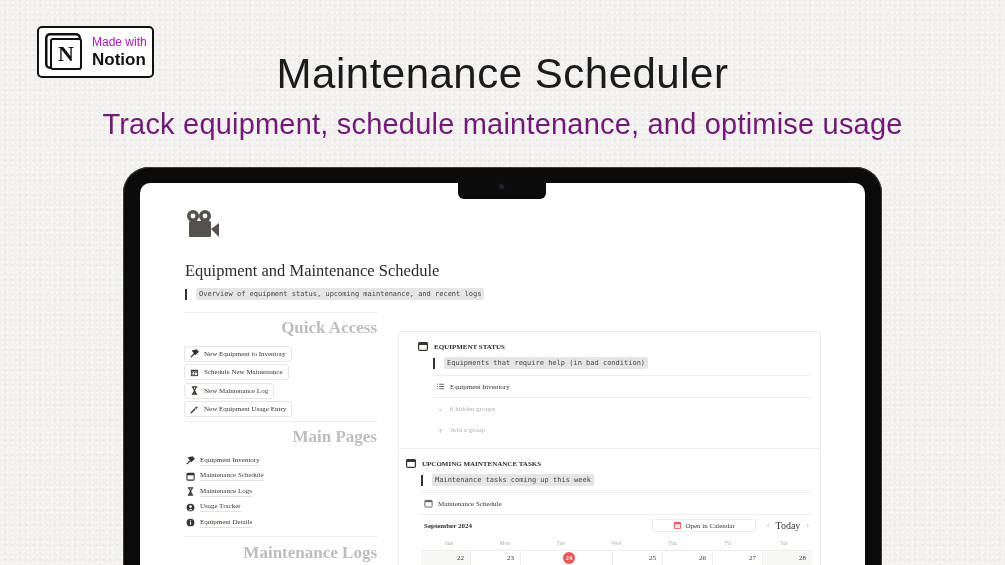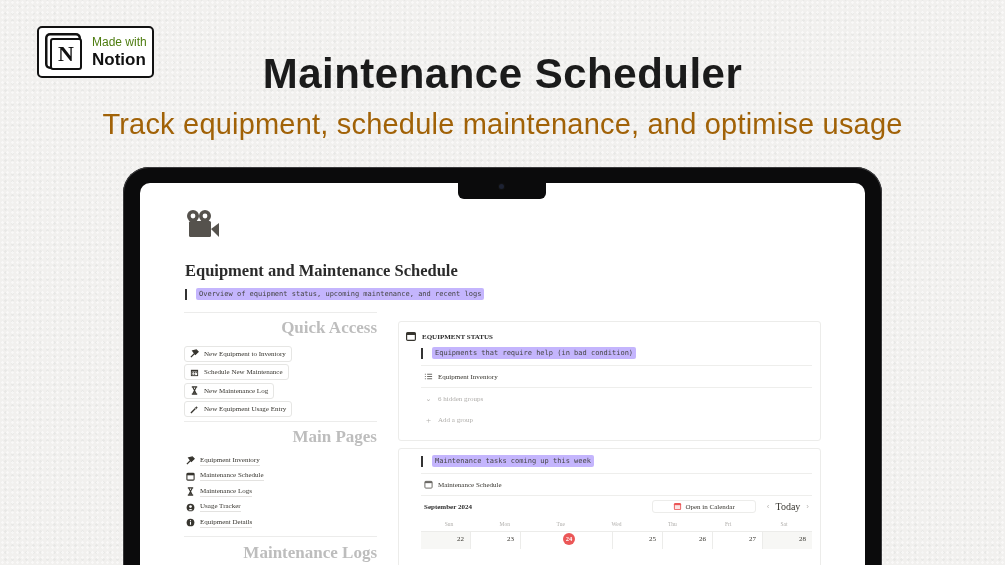--- a/index.html
+++ b/index.html
@@ -20,30 +20,30 @@
     display: flex; align-items: center; padding-left: 9px;
   }
   .badge-logo {
     width: 32px; height: 32px; border: 2.5px solid #111; border-radius: 3px;
     background: #fff; display: flex; align-items: center; justify-content: center;
     font-family: "Liberation Serif", serif; font-weight: bold; font-size: 22px; color: #111;
     box-shadow: -3px -3px 0 -0.5px #fff, -3px -3px 0 2px #111;
     transform: translate(2px, 2px);
   }
   .badge-text { margin-left: 12px; line-height: 1; }
-  .badge-small { font-size: 12px; color: #4d7c0f; display: block; }
+  .badge-small { font-size: 12px; color: #a21caf; display: block; }
   .badge-big { font-size: 17px; font-weight: bold; color: #111; display: block; margin-top: 3px; }
 
   .hero-title {
     position: absolute; left: 0; width: 1005px; top: 50px; text-align: center;
-    font-size: 42px; font-weight: bold; color: #1b1b1b; letter-spacing: 0.5px;
+    font-size: 42px; font-weight: normal; color: #1b1b1b; letter-spacing: 0.5px;
   }
   .hero-sub {
     position: absolute; left: 0; width: 1005px; top: 108px; text-align: center;
-    font-size: 29px; color: #a16207; letter-spacing: 0.2px;
+    font-size: 29px; color: #701a75; letter-spacing: 0.2px;
   }
 
   .device {
     position: absolute; left: 123px; top: 167px; width: 759px; height: 420px;
     background: #0b0b0c; border-radius: 26px 26px 0 0;
     box-shadow: 0 0 0 1px #3a3a3c inset;
   }
   .screen {
     position: absolute; left: 17px; top: 16px; right: 17px; bottom: 0;
     background: #fff; border-radius: 10px 10px 0 0; overflow: hidden;
@@ -53,27 +53,27 @@
     background: #0b0b0c; border-radius: 0 0 6px 6px; z-index: 5;
   }
   .camera {
     position: absolute; left: 41px; top: 2px; width: 5px; height: 5px; border-radius: 50%;
     background: #1d2233; box-shadow: 0 0 0 1px #111;
   }
 
   .page-icon { position: absolute; left: 46px; top: 26px; width: 34px; height: 30px; }
   .page-title {
     position: absolute; left: 45px; top: 78px;
-    font-family: "Liberation Serif", serif; font-weight: bold; font-size: 16.5px; color: #2b2b2b; text-align: center;
+    font-family: "Liberation Serif", serif; font-weight: normal; font-size: 16.5px; color: #2b2b2b; text-align: center;
   }
   .quote { position: absolute; display: flex; align-items: center; }
   .quote-bar { width: 2px; height: 11px; background: #333; margin-right: 9px; }
   .code {
     font-family: "DejaVu Sans Mono", monospace; font-size: 7px; color: #444;
-    background: #c4b5fd; padding: 2px 3px; border-radius: 2px;
+    background: #e5e5e5; padding: 2px 3px; border-radius: 2px;
   }
 
   .left-col { position: absolute; left: 44px; top: 129px; width: 193px; }
   .divider { height: 1px; background: #ececeb; }
   .section-heading {
     text-align: right; font-family: "Liberation Serif", serif; font-weight: bold;
     font-size: 17px; color: #bdbdbd; margin: 5px 0 6px;
   }
   .qa-btn {
     display: inline-flex; align-items: center; height: 16px; padding: 0 5px;
@@ -246,21 +246,21 @@
             <rect x="4.4" y="4.2" width="1.2" height="3.3" fill="#fff"></rect>
             <circle cx="5" cy="2.9" r="0.7" fill="#fff"></circle>
           </svg>
         <span class="lbl">Equipment Details</span>
       </div>
 
       <div class="divider" style="margin-top:5px;"></div>
       <div class="section-heading" style="margin-top:6px;">Maintenance Logs</div>
     </div>
 
-    <div class="card" style="top:138px; height:120px;">
+    <div class="card" style="top:148px; height:120px;padding-left:12px;">
       <div class="card-head">
         <svg class="icon" style="width:10px;height:9px;margin-right:6px;" viewBox="0 0 10 9">
             <rect x="0.6" y="0.6" width="8.8" height="7.8" rx="1.2" fill="none" stroke="#37352f" stroke-width="1.2"></rect>
             <rect x="0.6" y="0.6" width="8.8" height="2.4" fill="#37352f"></rect>
           </svg>
         <span>EQUIPMENT STATUS</span>
       </div>
       <div class="inner">
         <div class="quote" style="position:relative; margin:6px 0 6px 0;align-items:center;">
           <div class="quote-bar"></div>
@@ -279,20 +279,27 @@
           <span>6 hidden groups</span>
         </div>
         <div class="muted-row">
           <span class="icon" style="font-size:9px;color:#b0aeab;">+</span>
           <span>Add a group</span>
         </div>
       </div>
     </div>
 
     <div class="card" style="top:265px; height:160px;">
+      <div class="card-head">
+        <svg class="icon" style="width:10px;height:9px;margin-right:6px;" viewBox="0 0 10 9">
+            <rect x="0.6" y="0.6" width="8.8" height="7.8" rx="1.2" fill="none" stroke="#37352f" stroke-width="1.2"></rect>
+            <rect x="0.6" y="0.6" width="8.8" height="2.4" fill="#37352f"></rect>
+          </svg>
+        <span>UPCOMING MAINTENANCE TASKS</span>
+      </div>
       <div class="inner">
         <div class="quote" style="position:relative; margin:6px 0 6px 0;">
           <div class="quote-bar"></div>
           <span class="code">Maintenance tasks coming up this week</span>
         </div>
         <div class="inner-div"></div>
         <div class="view-row">
           <svg class="icon" viewBox="0 0 10 10">
               <rect x="1" y="1.5" width="8" height="7.5" rx="1" fill="none" stroke="#6b6965" stroke-width="1.1"></rect>
               <rect x="1" y="1.5" width="8" height="2" fill="#6b6965"></rect>

